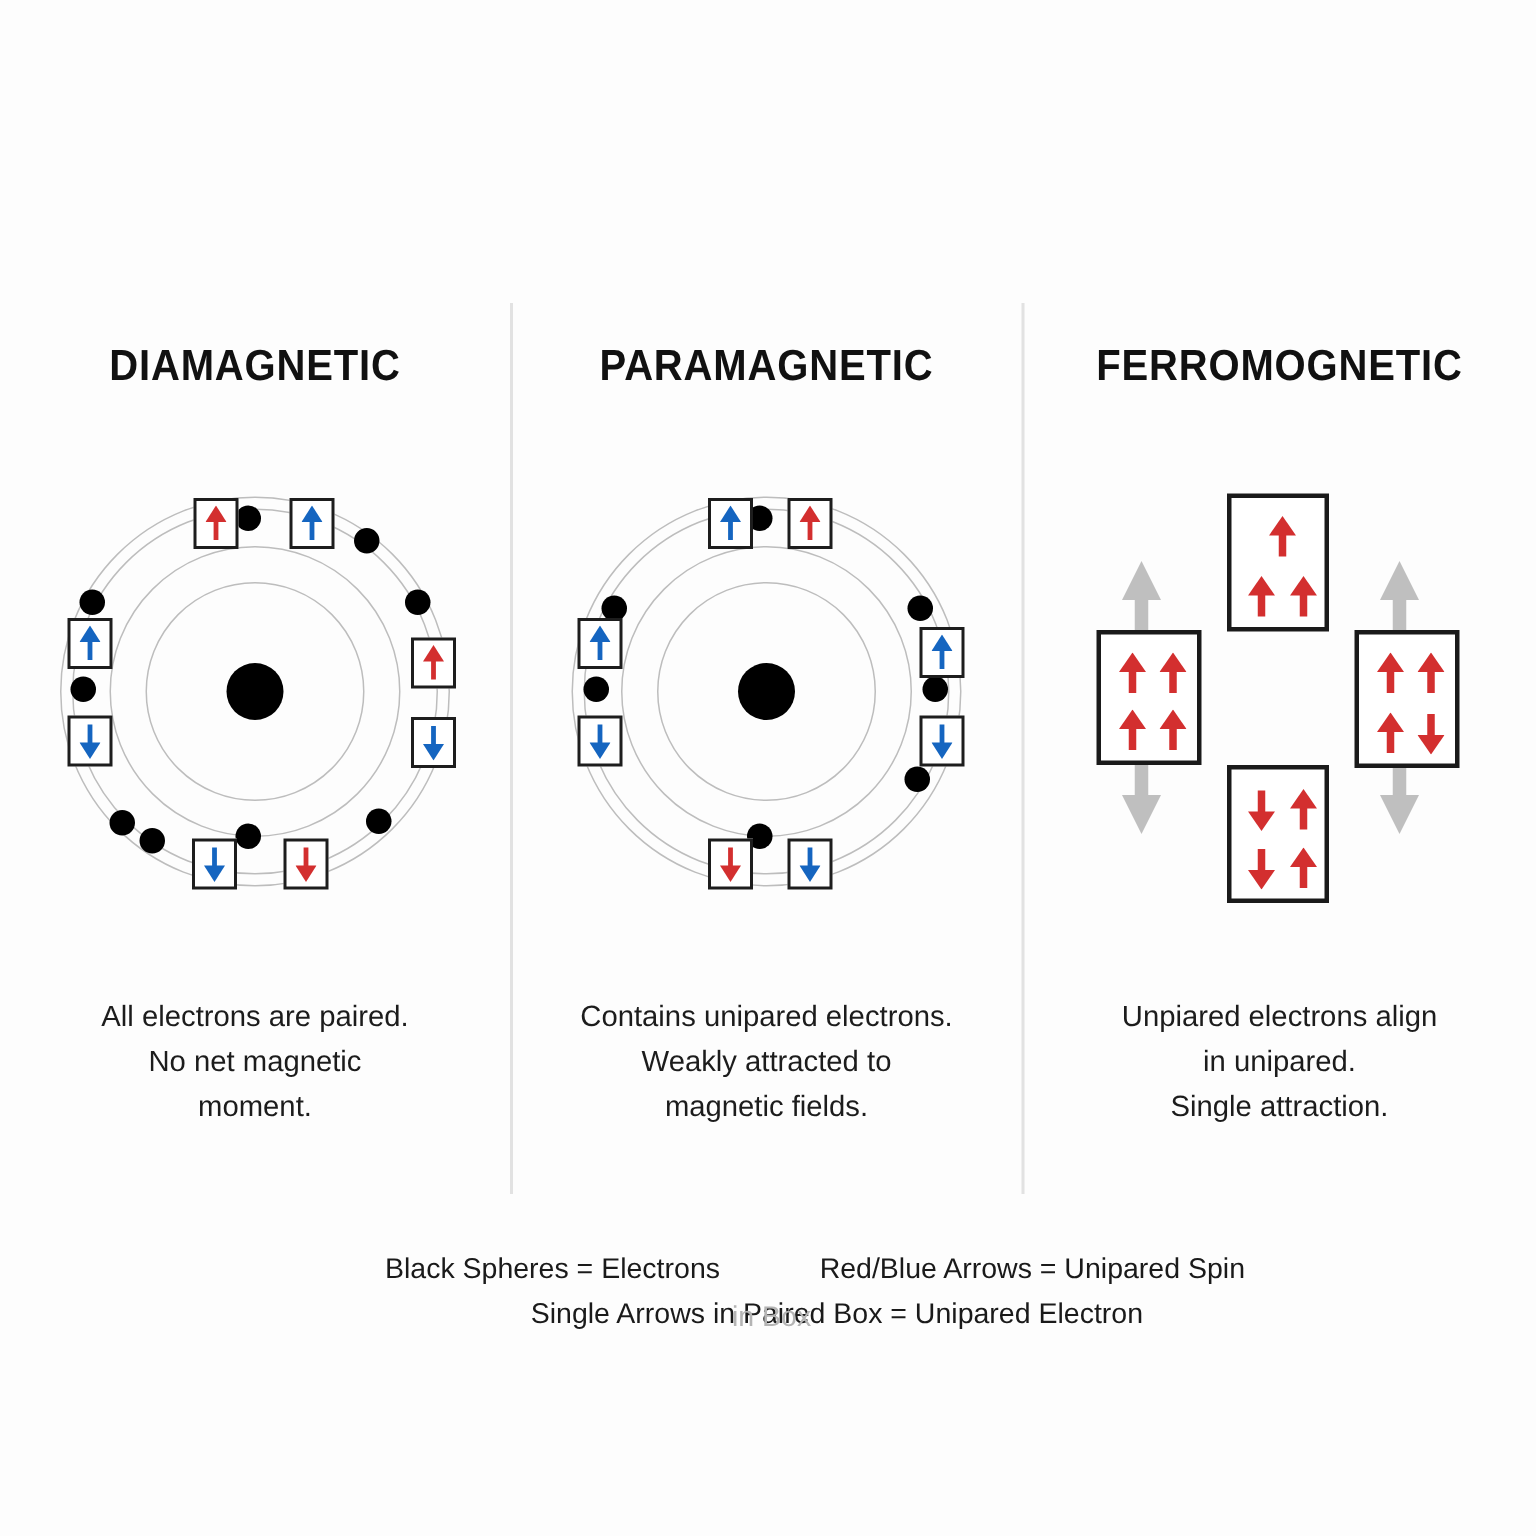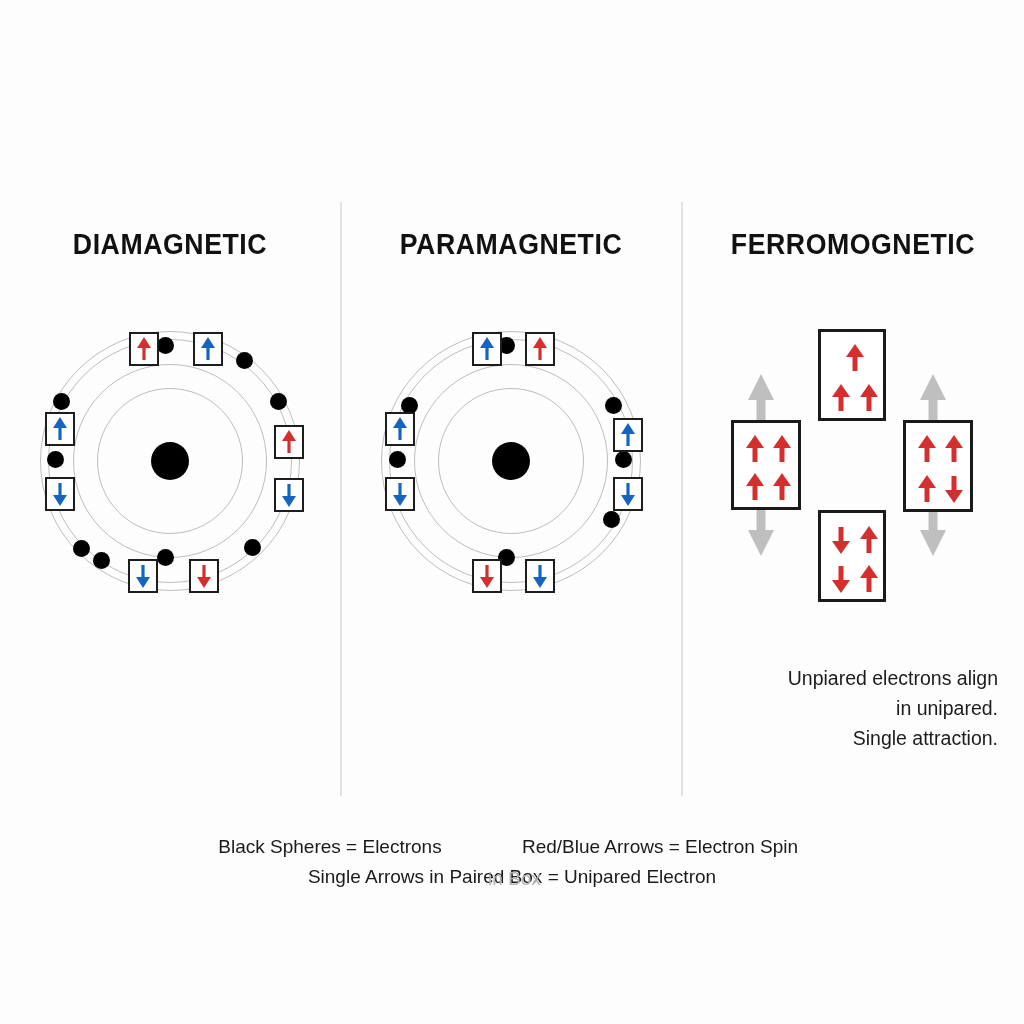--- a/index.html
+++ b/index.html
@@ -96,21 +96,21 @@
   .domain-arrow {
     position: absolute;
   }
   .field-arrow {
     position: absolute;
   }
 
   
   .legend-line {
     position: absolute;
-    text-align: center;
+    text-align: right;
     font-family: "Liberation Sans", sans-serif;
     font-size: 19px;
     color: #1a1a1a;
     white-space: nowrap;
   }
   .legend-ghost {
     position: absolute;
     font-family: "Liberation Sans", sans-serif;
     font-size: 19px;
     color: #b4b4b4;
@@ -373,27 +373,37 @@
       <polygon points="7,24 14,13 0,13" fill="#D32F2F"></polygon>
     </svg>
   </div>
   <div class="spinbox" style="left:525px; top:559px; width:30px; height:34px;">
     <svg width="14" height="24" viewBox="0 0 14 24">
       <line x1="7" y1="1" x2="7" y2="16" stroke="#1565C0" stroke-width="3.2"></line>
       <polygon points="7,24 14,13 0,13" fill="#1565C0"></polygon>
     </svg>
   </div>
 
-
-
-  <div class="caption" style="left:708px; top:663px; width:290px;text-align:right;">
+  <div class="caption" style="left:25px; top:663px; width:290px;">
+    <div>All electrons are paired.</div>
+    <div>No net magnetic</div>
+    <div>moment.</div>
+  </div>
+
+  <div class="caption" style="left:366px; top:663px; width:290px;">
+    <div>Contains unipared electrons.</div>
+    <div>Weakly attracted to</div>
+    <div>magnetic fields.</div>
+  </div>
+
+  <div class="caption" style="left:708px; top:663px; width:290px;">
     <div>Unpiared electrons align</div>
     <div>in unipared.</div>
     <div>Single attraction.</div>
   </div>
 
   <div class="legend-line" style="left:180px; top:836px; width:300px;">Black Spheres = Electrons</div>
-  <div class="legend-line" style="left:490px; top:836px; width:340px;">Red/Blue Arrows = Electron Spin</div>
+  <div class="legend-line" style="left:490px; top:836px; width:340px;">Red/Blue Arrows = Unipared Spin</div>
 
   <div class="legend-line" style="left:262px; top:866px; width:500px;">Single Arrows in Paired Box = Unipared Electron</div>
   <div class="legend-ghost" style="left:488px; top:868px;">in Box</div>
 
 </div>
 
 </body></html>

